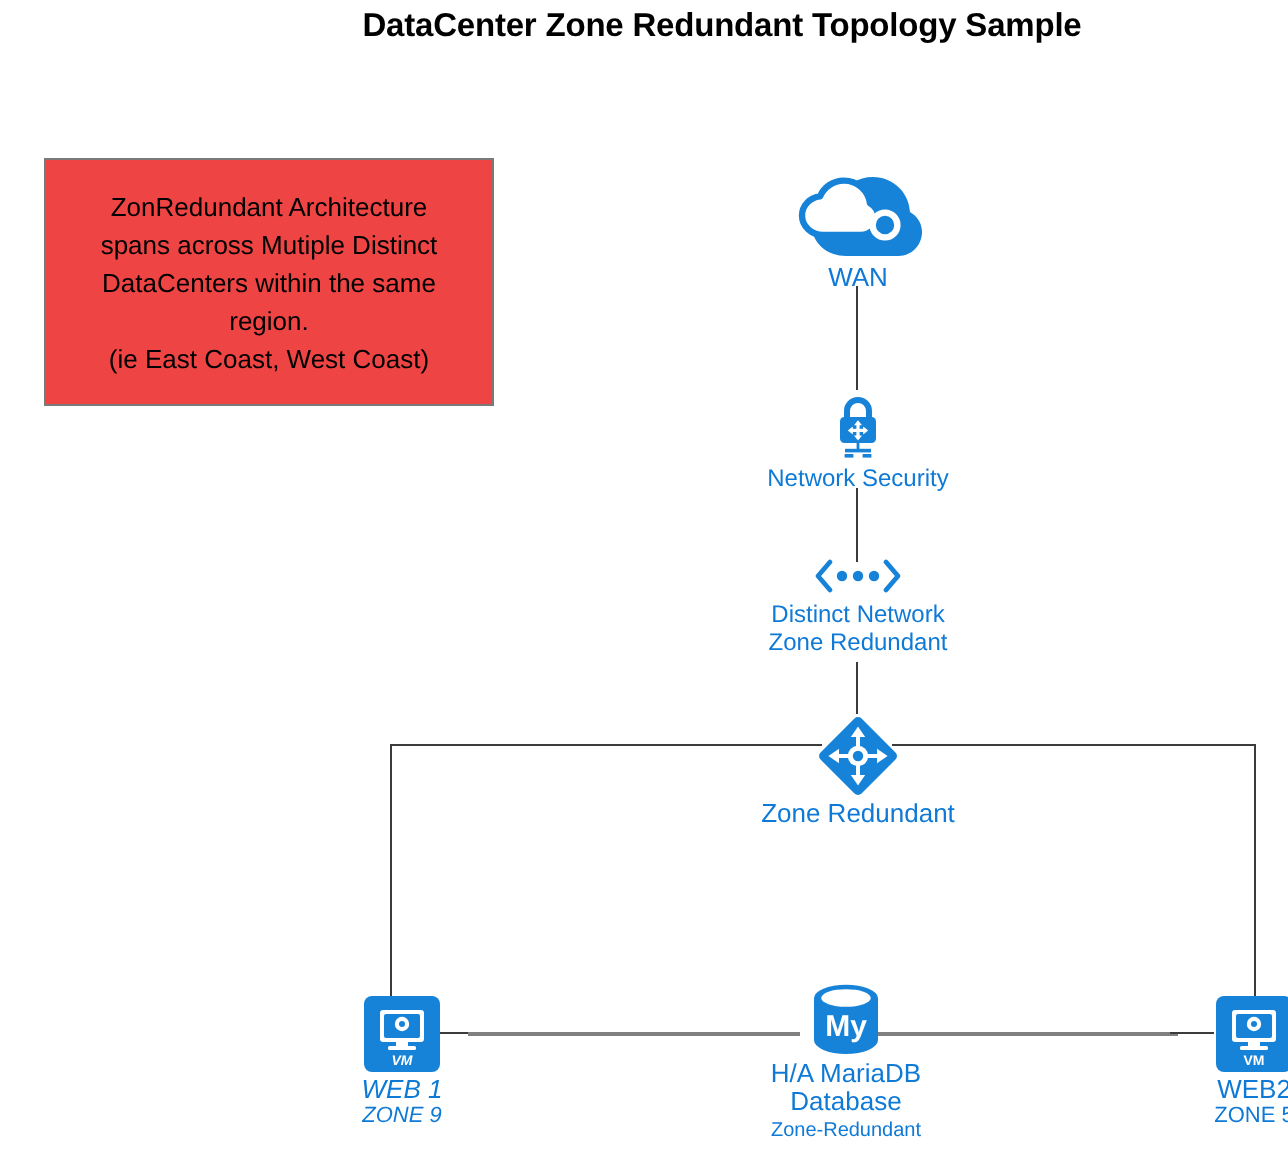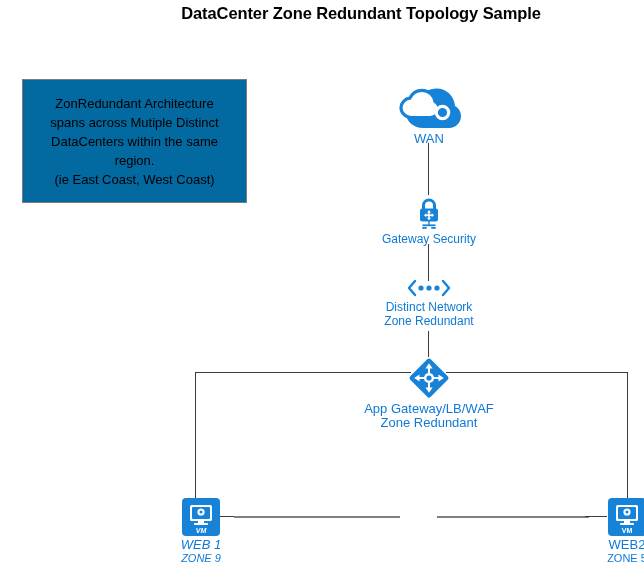--- a/index.html
+++ b/index.html
@@ -33,21 +33,21 @@
   }
 
   
   #note-box {
     position: absolute;
     left: 3px;
     top: 79px;
     width: 225px;
     height: 124px;
     border: 1px solid #7a7a7a;
-    background: #0369a1;
+    background: #ef4444;
     box-sizing: border-box;
     display: flex;
     align-items: center;
     justify-content: center;
   }
   #note-box .note-text {
     text-align: center;
     font-size: 13px;
     line-height: 19px;
     color: #000000;
@@ -182,21 +182,21 @@
           <polygon points="10.9,17.2 13.4,15.2 13.4,19.2"></polygon>
           <polygon points="21.1,17.2 18.6,15.2 18.6,19.2"></polygon>
         </g>
 
         <rect x="15.3" y="23" width="1.4" height="4" fill="#1783d8"></rect>
         <rect x="9.5" y="26.4" width="13" height="1.8" fill="#1783d8"></rect>
         <rect x="9.3" y="29" width="4.4" height="1.8" fill="#1783d8"></rect>
         <rect x="18.3" y="29" width="4.4" height="1.8" fill="#1783d8"></rect>
       </svg>
     </div>
-    <div class="node-label lbl-12" style="margin-top:3px;">Gateway Security</div>
+    <div class="node-label lbl-12" style="margin-top:3px;">Network Security</div>
   </div>
 
   <div class="node" id="vnet-node">
     <div class="icon-wrap">
       <svg width="46" height="20" viewBox="0 0 46 20">
         <path d="M9 3 L3 10 L9 17" fill="none" stroke="#1783d8" stroke-width="2.4" stroke-linecap="round" stroke-linejoin="round"></path>
         <path d="M37 3 L43 10 L37 17" fill="none" stroke="#1783d8" stroke-width="2.4" stroke-linecap="round" stroke-linejoin="round"></path>
         <circle cx="15" cy="10" r="2.6" fill="#1783d8"></circle>
         <circle cx="23" cy="10" r="2.6" fill="#1783d8"></circle>
         <circle cx="31" cy="10" r="2.6" fill="#1783d8"></circle>
@@ -215,21 +215,20 @@
           <rect x="10" y="21" width="24" height="2"></rect>
           <polygon points="22,7.2 25.6,12.5 18.4,12.5"></polygon>
           <polygon points="22,36.8 25.6,31.5 18.4,31.5"></polygon>
           <polygon points="7.2,22 12.5,18.4 12.5,25.6"></polygon>
           <polygon points="36.8,22 31.5,18.4 31.5,25.6"></polygon>
           <circle cx="22" cy="22" r="5.1"></circle>
         </g>
         <circle cx="22" cy="22" r="2.6" fill="#1783d8"></circle>
       </svg>
     </div>
-    <div class="node-label lbl-13" style="margin-top:2px;">App Gateway/LB/WAF</div>
     <div class="node-label lbl-13">Zone Redundant</div>
   </div>
 
   <div class="node" id="web1-node">
     <div class="vm-icon">
       <svg width="38" height="38" viewBox="0 0 38 38">
         <rect x="8" y="7" width="22" height="16" rx="1.6" fill="#ffffff"></rect>
         <rect x="10" y="9" width="18" height="12" rx="1" fill="#1783d8"></rect>
         <circle cx="19" cy="14" r="3.6" fill="#ffffff"></circle>
         <circle cx="19" cy="14" r="1.5" fill="#1783d8"></circle>
@@ -251,14 +250,27 @@
         <circle cx="19" cy="14" r="1.5" fill="#1783d8"></circle>
         <rect x="16" y="23" width="6" height="2.4" fill="#ffffff"></rect>
         <rect x="12" y="25" width="14" height="2" rx="0.8" fill="#ffffff"></rect>
         <text x="19" y="34.5" text-anchor="middle" fill="#ffffff" font-family="Liberation Sans, sans-serif" font-size="7" font-weight="bold">VM</text>
       </svg>
     </div>
     <div class="node-label lbl-13" style="margin-top:2px;">WEB2</div>
     <div class="node-label lbl-11">ZONE 5</div>
   </div>
 
+  <div class="node" id="db-node">
+    <div class="icon-wrap">
+      <svg width="40" height="36" viewBox="0 0 40 36">
+        <path d="M4 7 L4 28 A16 7 0 0 0 36 28 L36 7 Z" fill="#1783d8"></path>
+        <ellipse cx="20" cy="7" rx="16" ry="6.6" fill="#1783d8"></ellipse>
+        <ellipse cx="20" cy="7" rx="12.4" ry="4.4" fill="#ffffff"></ellipse>
+        <text x="20" y="26" text-anchor="middle" fill="#ffffff" font-family="Liberation Sans, sans-serif" font-size="15" font-weight="bold">My</text>
+      </svg>
+    </div>
+    <div class="node-label lbl-13" style="margin-top:2px;">H/A MariaDB</div>
+    <div class="node-label lbl-13">Database</div>
+    <div class="node-label lbl-10" style="margin-top:2px;">Zone-Redundant</div>
+  </div>
 
 </div>
 
 </body></html>

